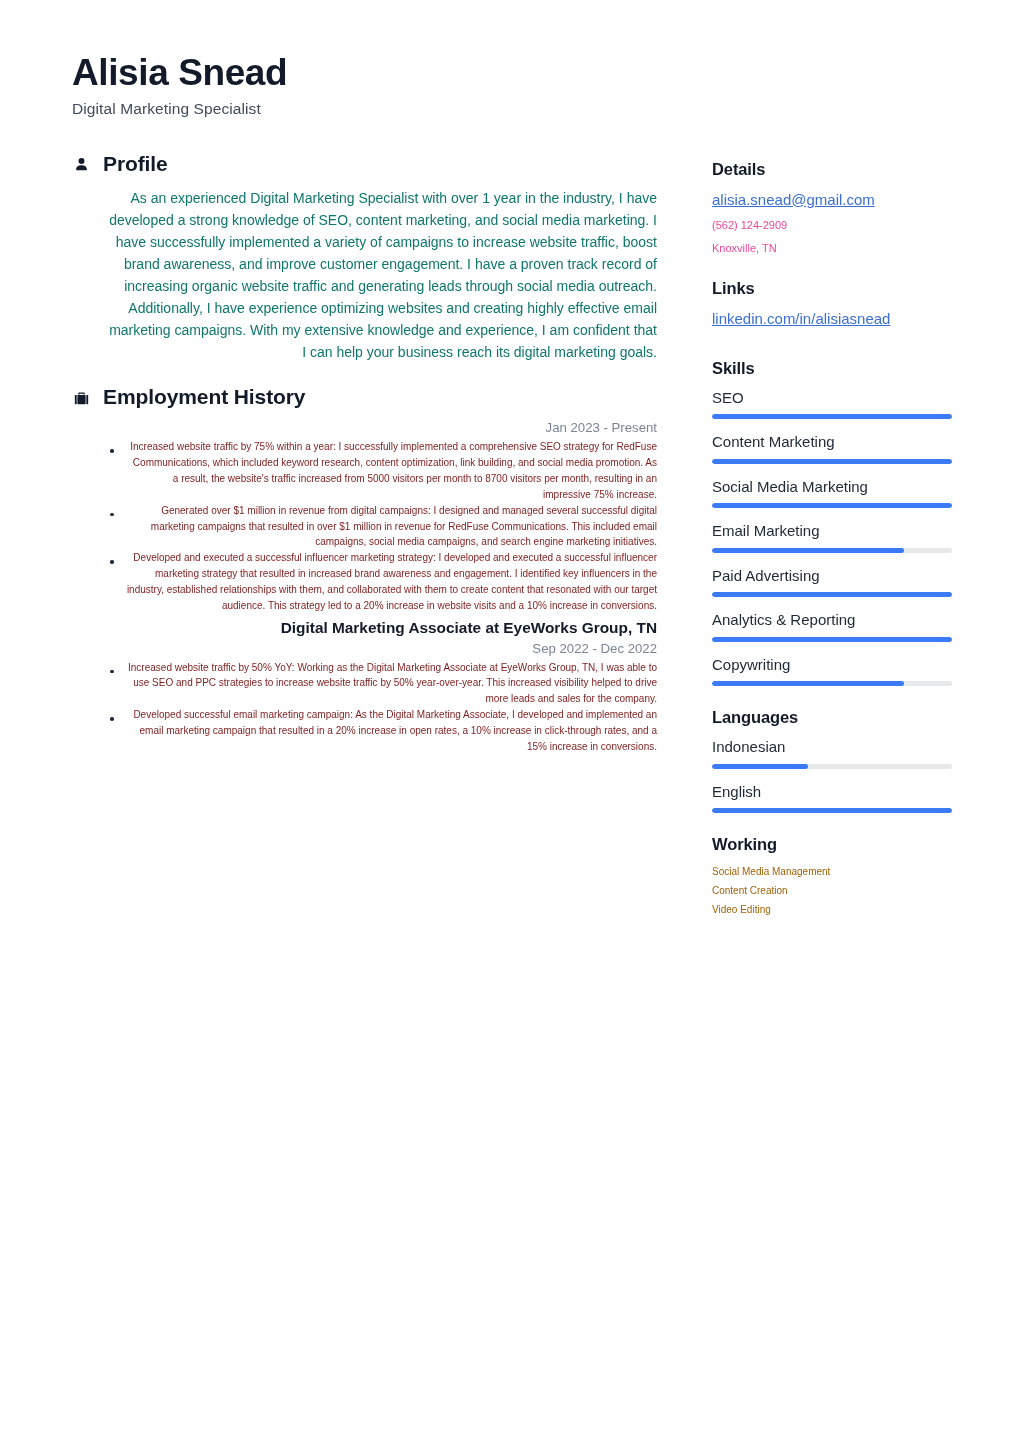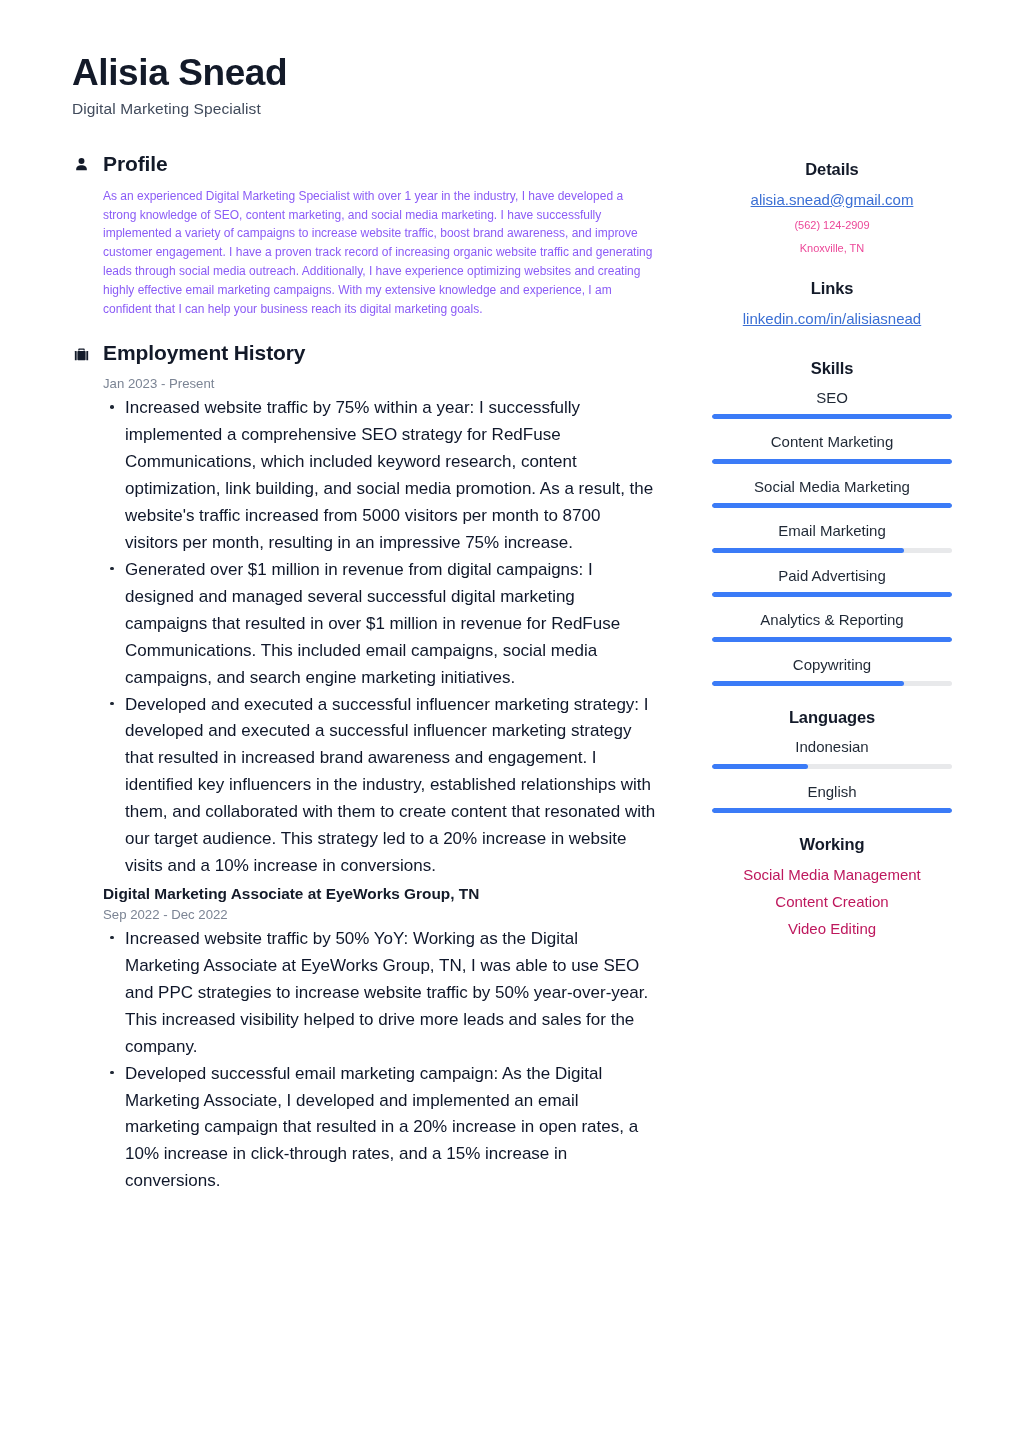--- a/index.html
+++ b/index.html
@@ -47,21 +47,20 @@
 
   .col-main {
     width: 585px;
     flex: 0 0 585px;
   }
 
   .col-side {
     flex: 1;
     padding-left: 55px;
     padding-top: 8px;
-    text-align: center;
   }
 
   
   .section-head {
     display: flex;
     align-items: center;
     gap: 12px;
     margin-bottom: 11px;
   }
 
@@ -81,26 +80,26 @@
 
   .section-title {
     font-size: 21px;
     font-weight: bold;
     color: #131a29;
     letter-spacing: -0.1px;
   }
 
   .section-body { padding-left: 31px; }
 
-  .section-main { margin-bottom: 22px; }
+  .section-main { margin-bottom: 22px; text-align: right; }
 
   p.profile-text {
-    font-size: 12px;
+    font-size: 14px;
     line-height: 1.58;
-    color: #8b5cf6;
+    color: #0f766e;
   }
 
   
   .job { margin-bottom: 4px; }
 
   .job-heading {
     font-size: 15.4px;
     font-weight: bold;
     color: #131a29;
     line-height: 1.35;
@@ -115,23 +114,23 @@
 
   ul.bullets {
     list-style: none;
     margin: 0;
     padding: 0;
   }
 
   ul.bullets li {
     position: relative;
     padding-left: 22px;
-    font-size: 17px;
+    font-size: 10px;
     line-height: 1.585;
-    color: #0f172a;
+    color: #7f1d1d;
     margin-bottom: 0px;
   }
 
   ul.bullets li::before {
     content: "";
     position: absolute;
     left: 7px;
     top: 10px;
     width: 3.5px;
     height: 3.5px;
@@ -185,23 +184,23 @@
     overflow: hidden;
   }
 
   .bar-fill {
     height: 100%;
     border-radius: 3px;
     background: #3b7bf7;
   }
 
   .hobby-line {
-    font-size: 15px;
+    font-size: 10px;
     line-height: 1.52;
-    color: #be185d;
+    color: #a16207;
     margin-bottom: 4px;
   }
 </style>
 </head>
 <body>
 
 <div class="page">
 
   <div class="header">
     <div class="full-name">Alisia Snead</div>

